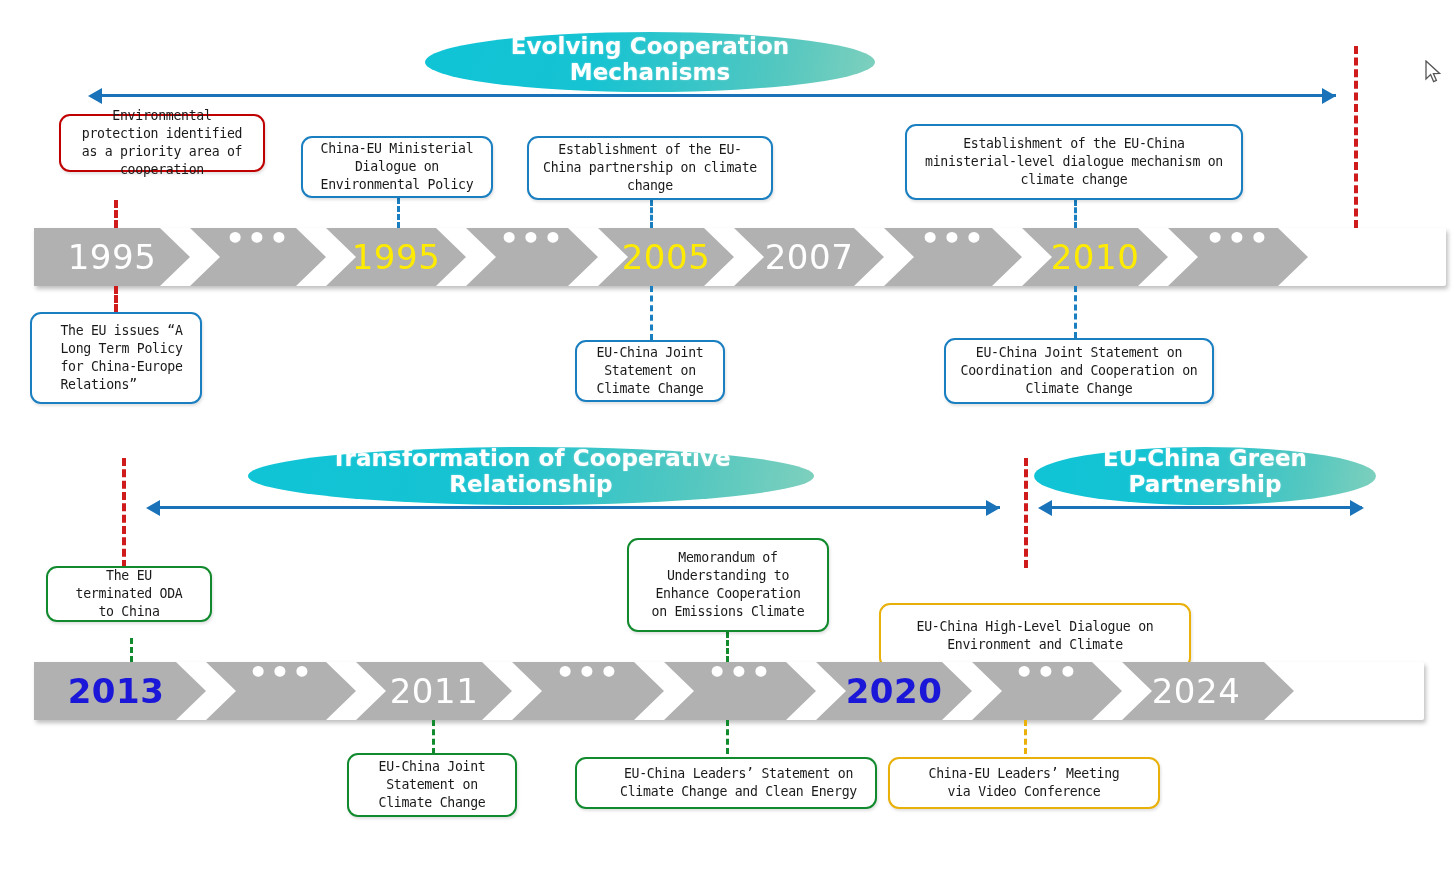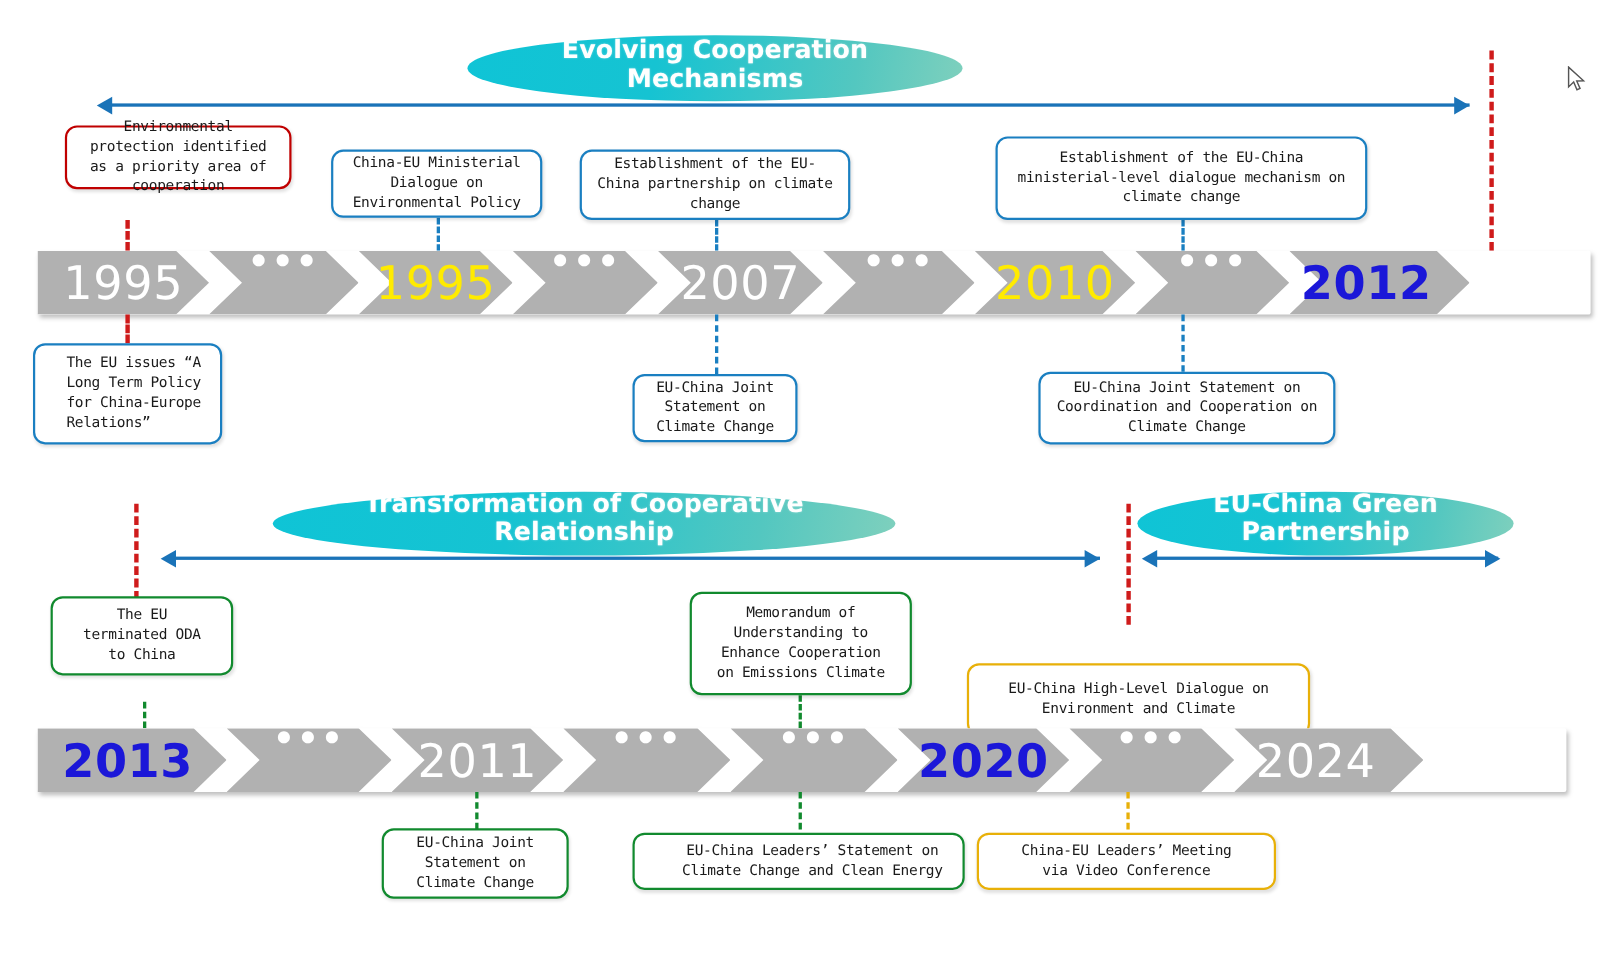--- a/index.html
+++ b/index.html
@@ -87,21 +87,21 @@
     clip-path: polygon(0 0, calc(100% - 30px) 0, 100% 50%, calc(100% - 30px) 100%, 0 100%);
   }
   .chev-wrap {
     position: relative;
     height: 100%;
     display: flex;
     align-items: center;
   }
   .chev-label {
     font-family: "DejaVu Sans", sans-serif;
-    font-size: 42px;
+    font-size: 34px;
     font-weight: 500;
     color: #ffffff;
     letter-spacing: 0.5px;
     position: relative;
     z-index: 3;
     pointer-events: none;
     white-space: nowrap;
   }
   .chev-label.dots {
     font-size: 31px;
@@ -194,39 +194,39 @@
       <div class="chev-label dots" style="position:absolute; left:0; width:136px; text-align:center;">•••</div>
     </div>
     <div class="chev-wrap" style="width:140px;">
       <div class="chev" style="width:140px;"></div>
       <div class="chev-label yellow" style="position:absolute; left:0; width:140px; text-align:center;">1995</div>
     </div>
     <div class="chev-wrap" style="width:132px;">
       <div class="chev" style="width:132px;"></div>
       <div class="chev-label dots" style="position:absolute; left:0; width:132px; text-align:center;">•••</div>
     </div>
+    <div class="chev-wrap" style="width:136px;">
+      <div class="chev" style="width:136px;"></div>
+      <div class="chev-label yellow" style="position:absolute; left:0; width:136px; text-align:center;">2005</div>
+    </div>
     <div class="chev-wrap" style="width:150px;">
       <div class="chev" style="width:150px;"></div>
       <div class="chev-label" style="position:absolute; left:0; width:150px; text-align:center;">2007</div>
     </div>
     <div class="chev-wrap" style="width:138px;">
       <div class="chev" style="width:138px;"></div>
       <div class="chev-label dots" style="position:absolute; left:0; width:138px; text-align:center;">•••</div>
     </div>
     <div class="chev-wrap" style="width:146px;">
       <div class="chev" style="width:146px;"></div>
       <div class="chev-label yellow" style="position:absolute; left:0; width:146px; text-align:center;">2010</div>
     </div>
     <div class="chev-wrap" style="width:140px;">
       <div class="chev" style="width:140px;"></div>
       <div class="chev-label dots" style="position:absolute; left:0; width:140px; text-align:center;">•••</div>
-    </div>
-    <div class="chev-wrap" style="width:164px;">
-      <div class="chev" style="width:164px;"></div>
-      <div class="chev-label blue" style="position:absolute; left:0; width:140px; text-align:center;">2012</div>
     </div>
   </div>
 
   <div class="dash" style="left:114px; top:286px; height:26px;"></div>
   <div class="dash blue thin" style="left:650px; top:286px; height:54px;"></div>
   <div class="dash blue thin" style="left:1074px; top:286px; height:52px;"></div>
 
   <div class="ebox" style="left:30px; top:312px; width:172px; height:92px; text-align:left; padding-left:18px;">The EU issues “A
 Long Term Policy
 for China-Europe
@@ -253,21 +253,21 @@
   <div class="arrow-line" style="left:1050px; top:506px; width:312px;"></div>
   <div class="arrow-head left" style="left:1038px; top:500px;"></div>
   <div class="arrow-head right" style="left:1350px; top:500px;"></div>
 
   <div class="dash" style="left:122px; top:458px; height:110px;"></div>
   <div class="dash green thin" style="left:726px; top:632px; height:30px;"></div>
   <div class="dash" style="left:1024px; top:458px; height:110px;"></div>
   <div class="dash gold thin" style="left:1024px; top:630px; height:32px;"></div>
   <div class="dash green thin" style="left:130px; top:638px; height:24px;"></div>
 
-  <div class="ebox green" style="left:46px; top:542px; width:166px; height:72px;">The EU
+  <div class="ebox green" style="left:46px; top:566px; width:166px; height:56px;">The EU
 terminated ODA
 to China</div>
   <div class="ebox green" style="left:627px; top:538px; width:202px; height:94px;">Memorandum of
 Understanding to
 Enhance Cooperation
 on Emissions Climate</div>
   <div class="ebox gold" style="left:879px; top:563px; width:312px; height:66px;margin-top:40px;">EU-China High-Level Dialogue on
 Environment and Climate</div>
 
   <div class="timeline" style="left:34px; top:662px; width:1390px; height:58px;">

